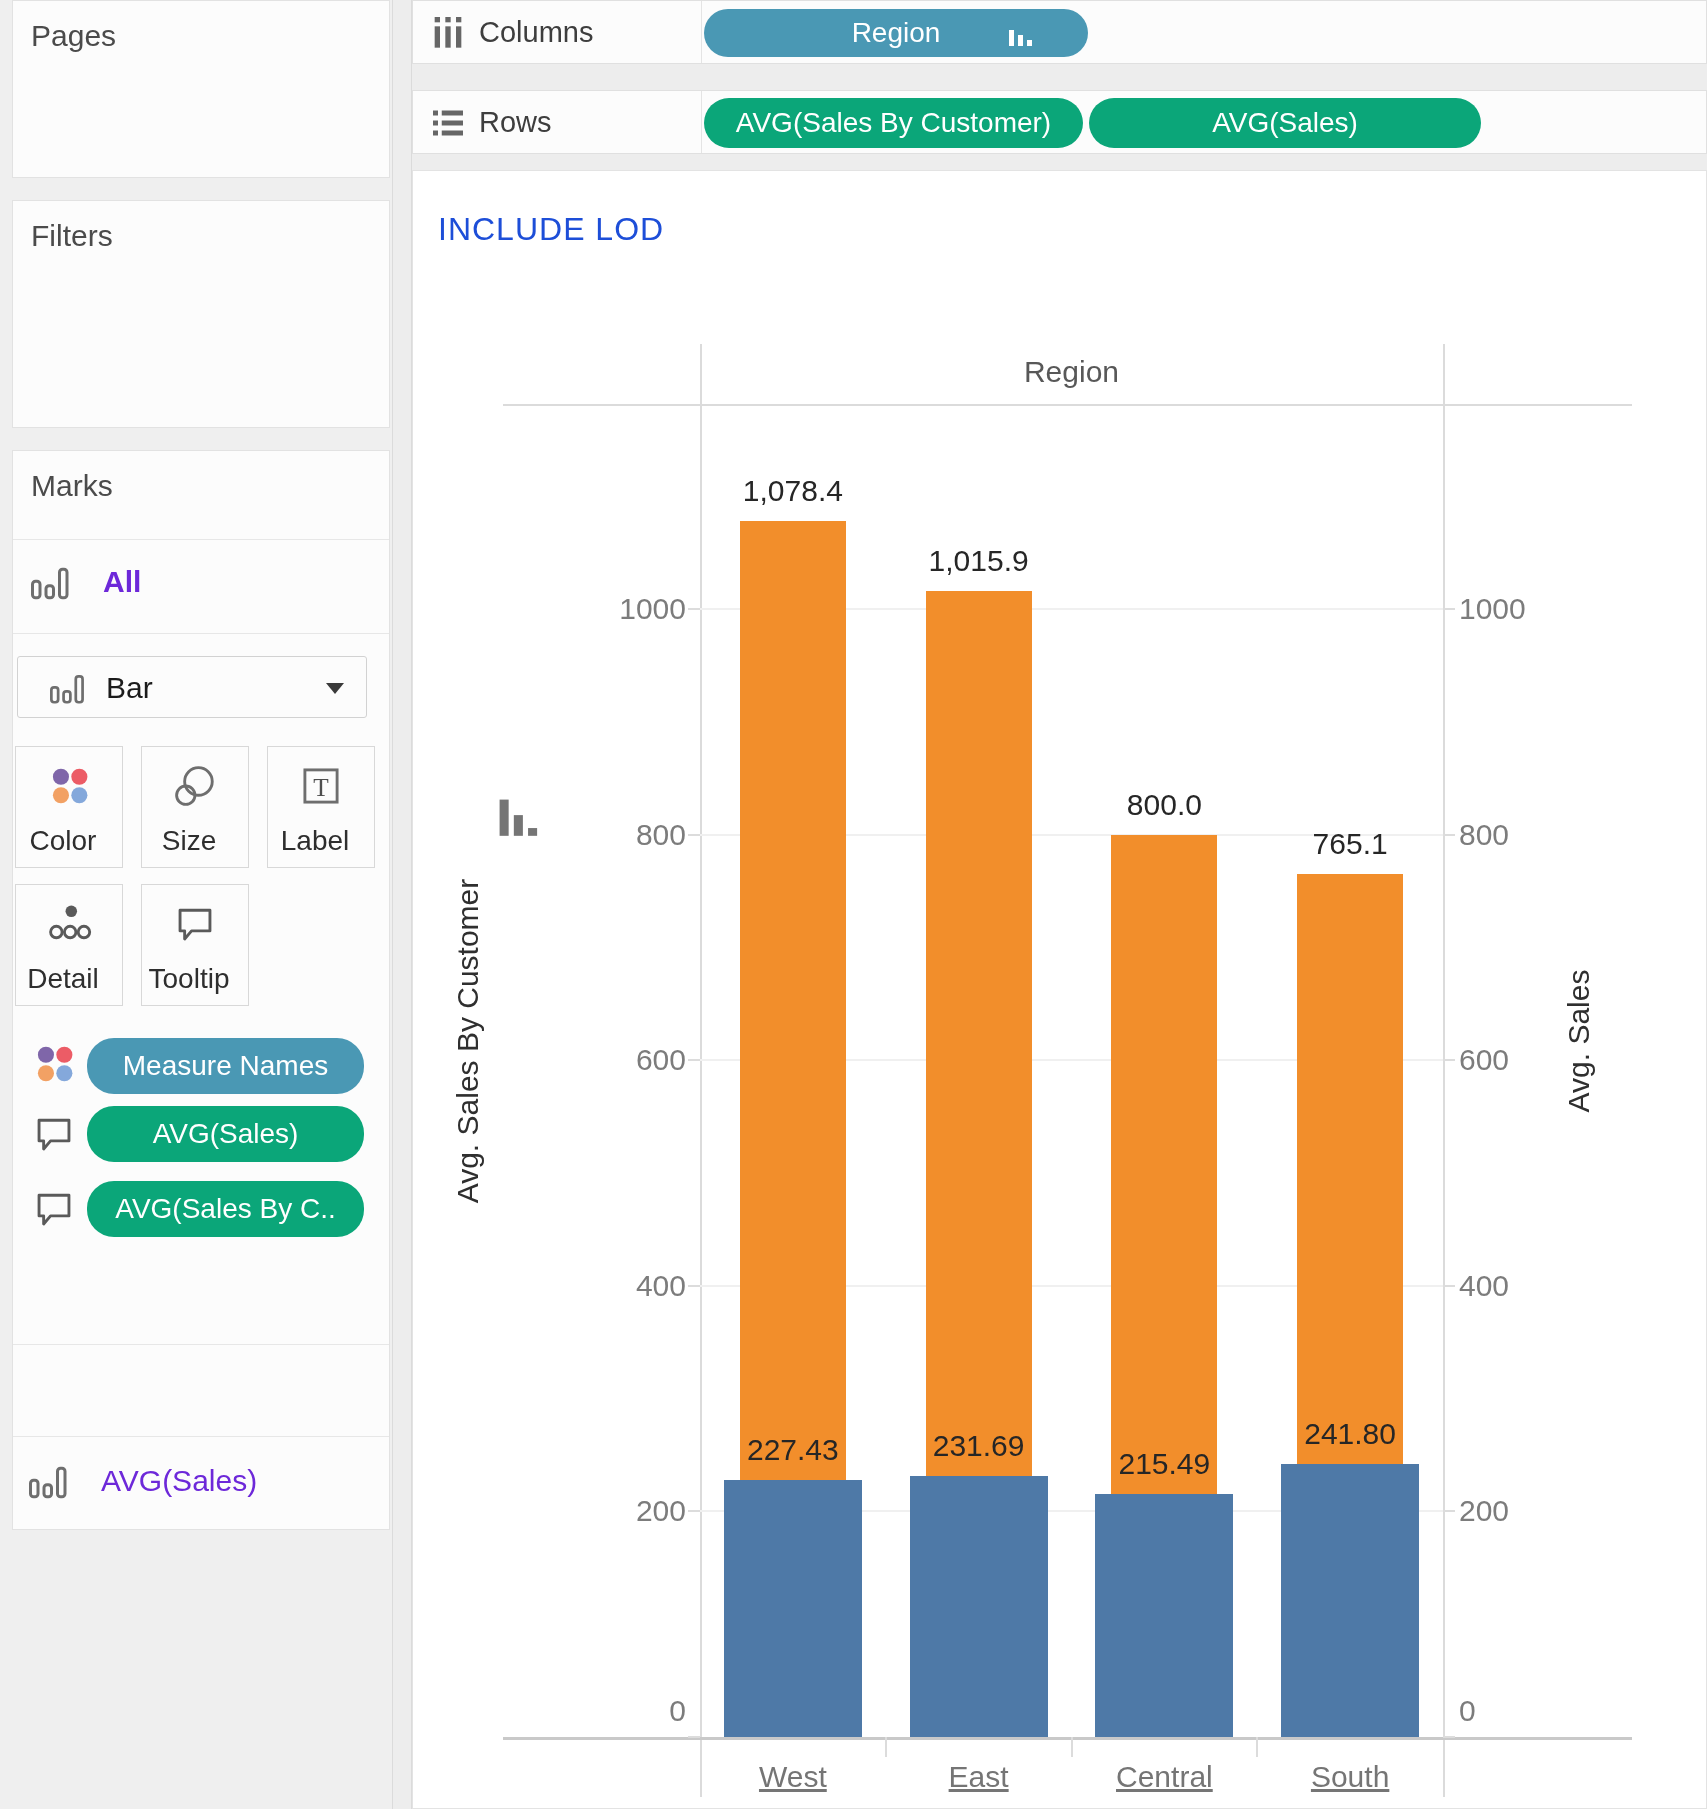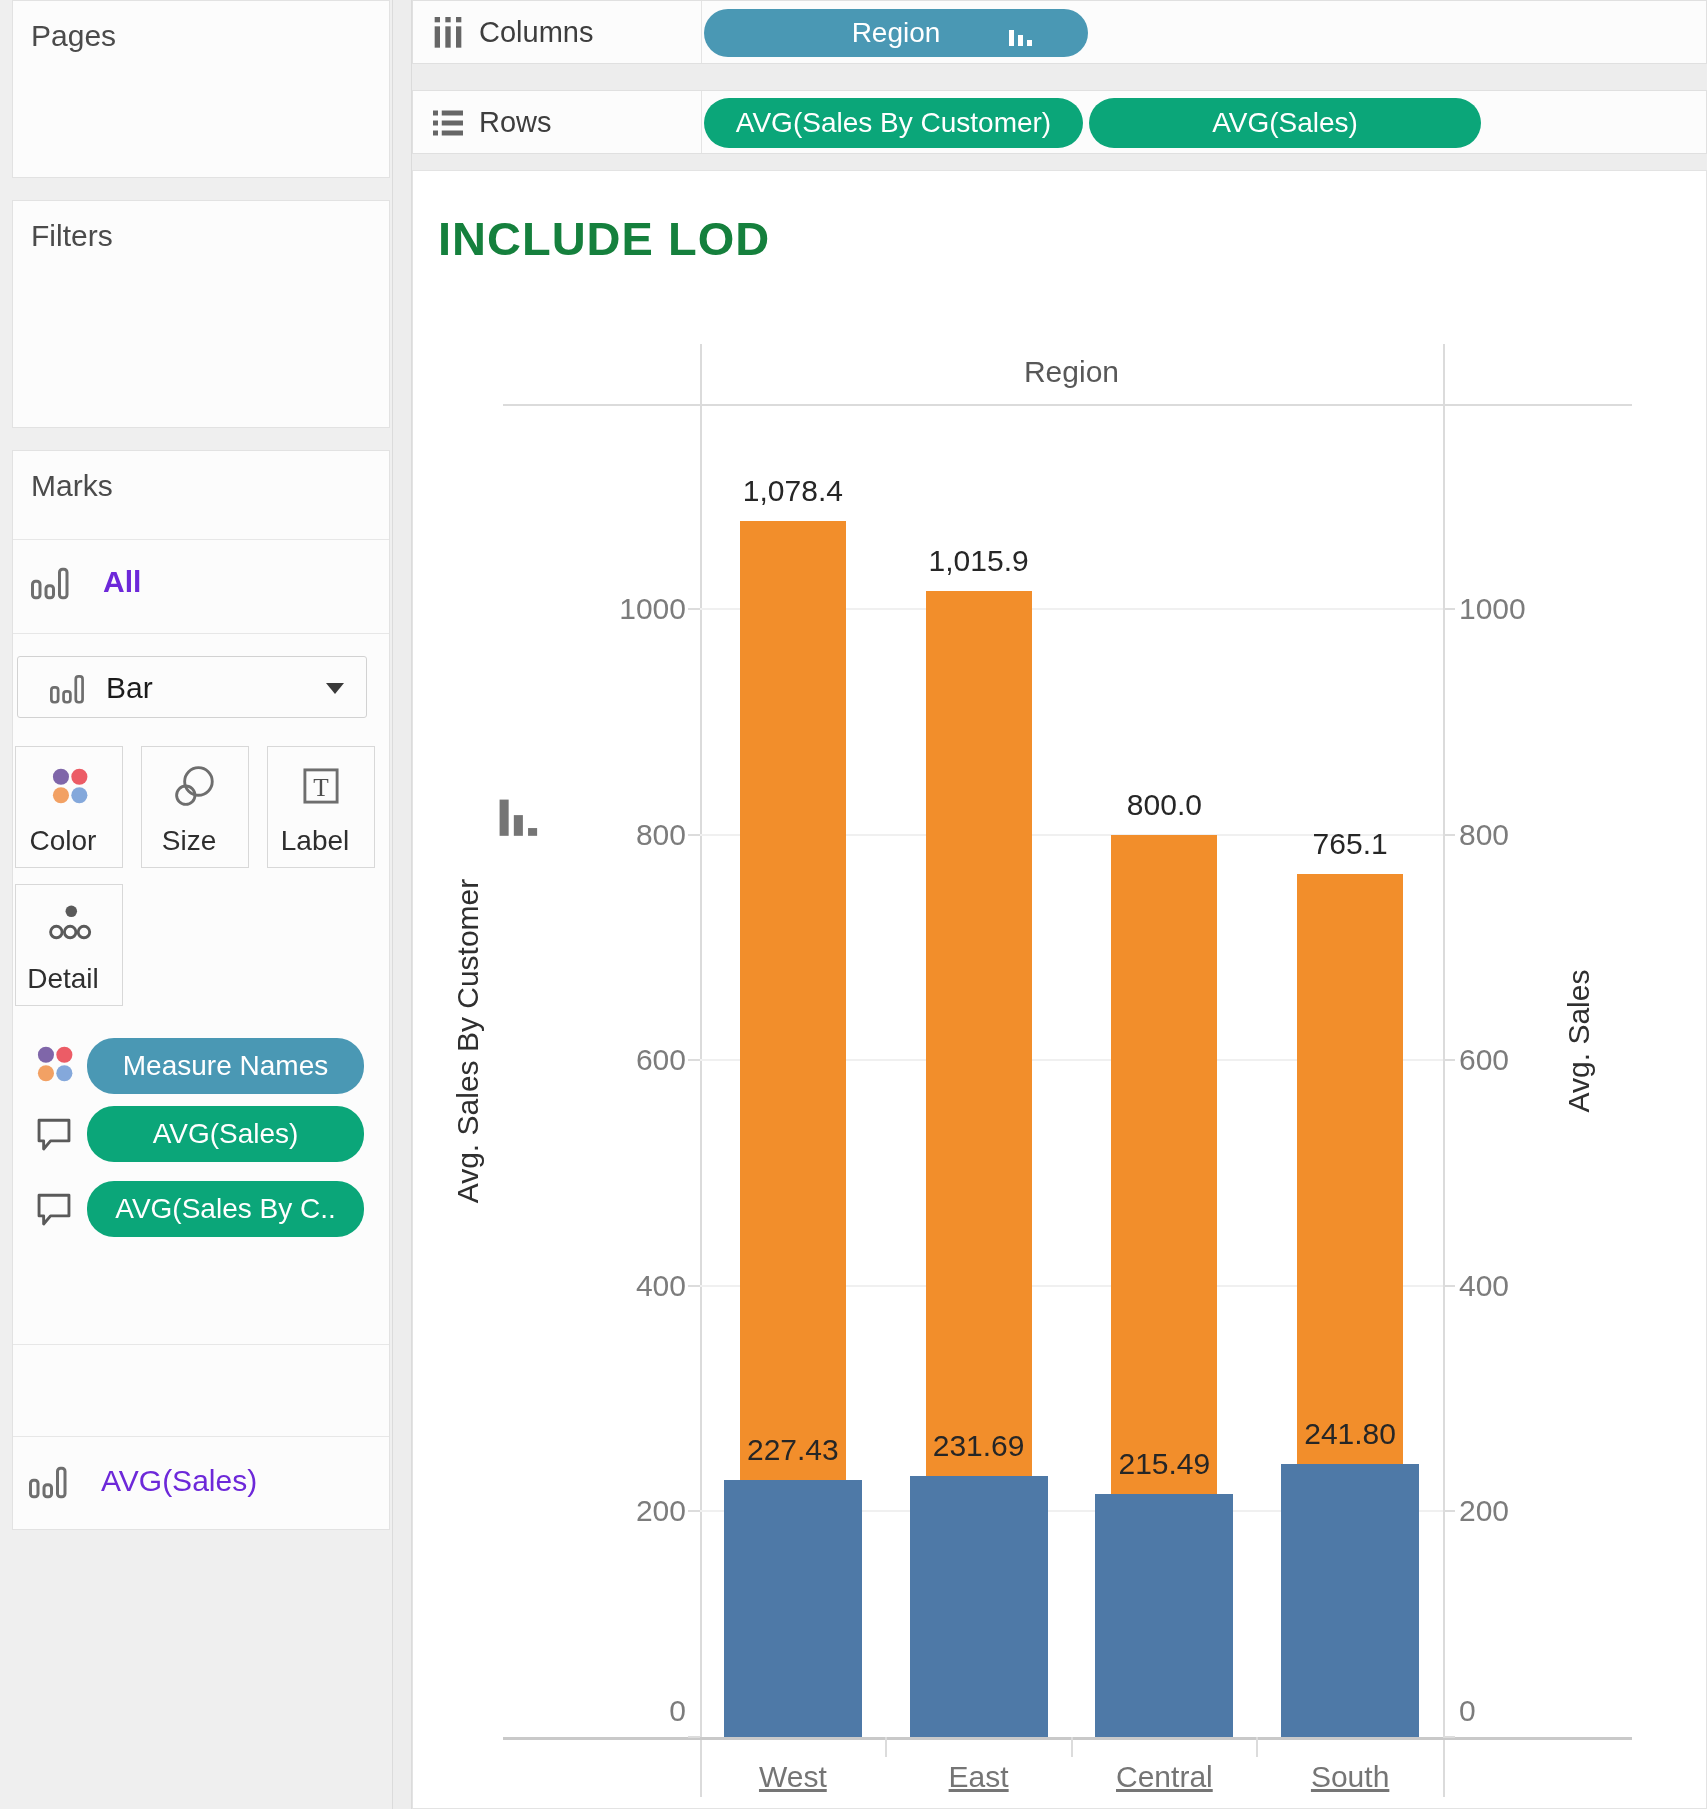--- a/index.html
+++ b/index.html
@@ -33,22 +33,22 @@
   .pill-green{background:#0BA679;}
   
   .shelf{background:#FCFCFC;border:1px solid #E0E0E0;box-sizing:border-box;}
   .shelf-divider{position:absolute;left:288px;top:0;bottom:0;width:1px;background:#E4E4E4;}
   .shelf-label{position:absolute;left:66px;top:50%;transform:translateY(-50%);font-size:29px;color:#3E3E3E;}
   .scroll-strip{left:392px;top:0;width:20px;height:1809px;background:#EDEDED;
     border-left:1px solid #DBDBDB;border-right:1px solid #DBDBDB;box-sizing:border-box;}
   
   .chart-card{left:412px;top:170px;width:1295px;height:1639px;background:#FFFFFF;
     border:1px solid #E3E3E3;box-sizing:border-box;}
-  .chart-title{position:absolute;left:25px;top:40px;font-size:47px;color:#15803d;
-    letter-spacing:1px;font-weight:700;}
+  .chart-title{position:absolute;left:25px;top:40px;font-size:32px;color:#1d4ed8;
+    letter-spacing:1px;font-weight:400;}
   .col-header{position:absolute;left:287px;top:184px;width:743px;text-align:center;
     font-size:30px;color:#585858;}
   .vborder{position:absolute;width:2px;background:#DBDBDB;}
   .hline{position:absolute;background:#DBDBDB;}
   .axis-title{position:absolute;width:600px;height:38px;line-height:38px;text-align:center;
     font-size:30px;color:#2F2F2F;white-space:nowrap;}
   .rot{transform:rotate(-90deg);}
   .gridline{position:absolute;height:2px;background:#F0F0F0;}
   .tick-label{position:absolute;font-size:30px;color:#7C7C7C;height:36px;line-height:36px;}
   .tick-stub{position:absolute;width:12px;height:2px;background:#DCDCDC;}
@@ -133,20 +133,26 @@
   <div class="mbtn" style="left:2px;top:433px;">
     <svg width="46" height="46" viewBox="0 0 40 40">
       <circle cx="22" cy="9" r="5" fill="#5A5A5A"></circle>
       <g fill="none" stroke="#5A5A5A" stroke-width="2.5">
         <circle cx="9" cy="27" r="5"></circle>
           <circle cx="21" cy="27" r="5"></circle>
           <circle cx="33" cy="27" r="5"></circle>
       </g>
     </svg>
     <div class="cap">Detail</div>
+  </div>
+  <div class="mbtn" style="left:128px;top:433px;">
+    <svg width="46" height="46" viewBox="0 0 40 40">
+      <path d="M7 8 h26 v18 h-16 l-6 7 v-7 h-4 z" fill="none" stroke="#5A5A5A" stroke-width="2.5" stroke-linejoin="round"></path>
+    </svg>
+    <div class="cap">Tooltip</div>
   </div>
 
   <span class="mini-icon" style="left:18px;top:590px;">
     <svg width="46" height="46" viewBox="0 0 40 40">
       <circle cx="13" cy="12" r="7" fill="#7F66A9"></circle>
         <circle cx="29" cy="12" r="7" fill="#EC5C66"></circle>
       <circle cx="13" cy="28" r="7" fill="#F2A164"></circle>
         <circle cx="29" cy="28" r="7" fill="#84A8DB"></circle>
     </svg>
   </span>

